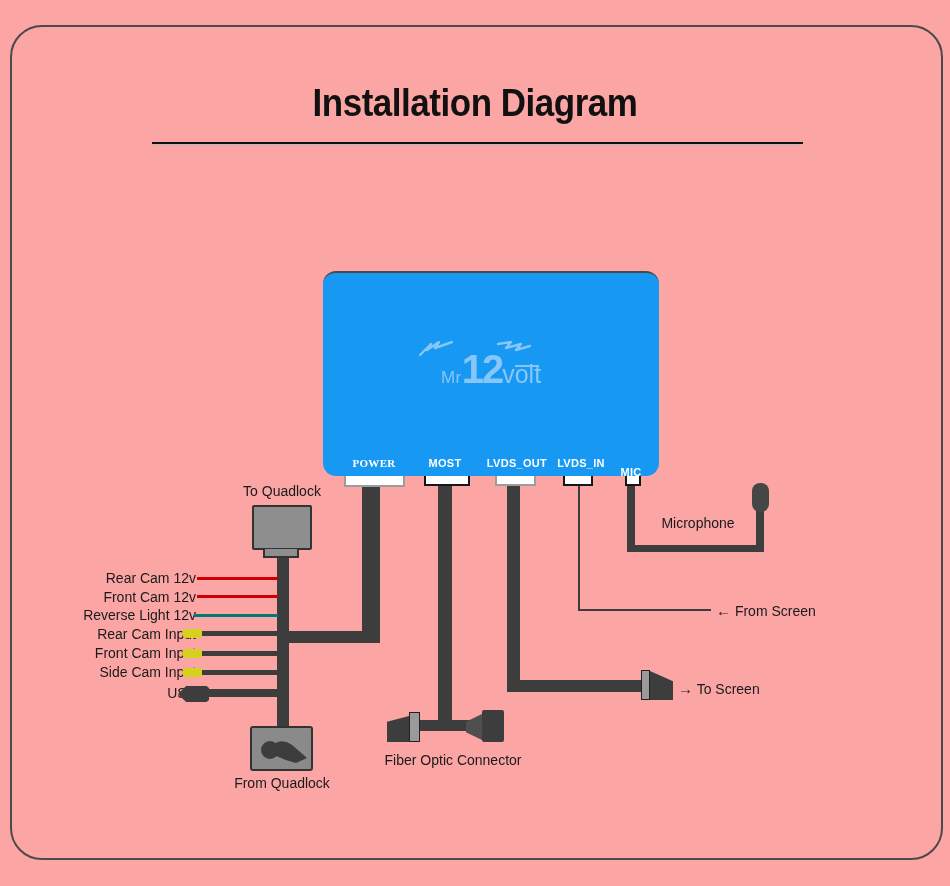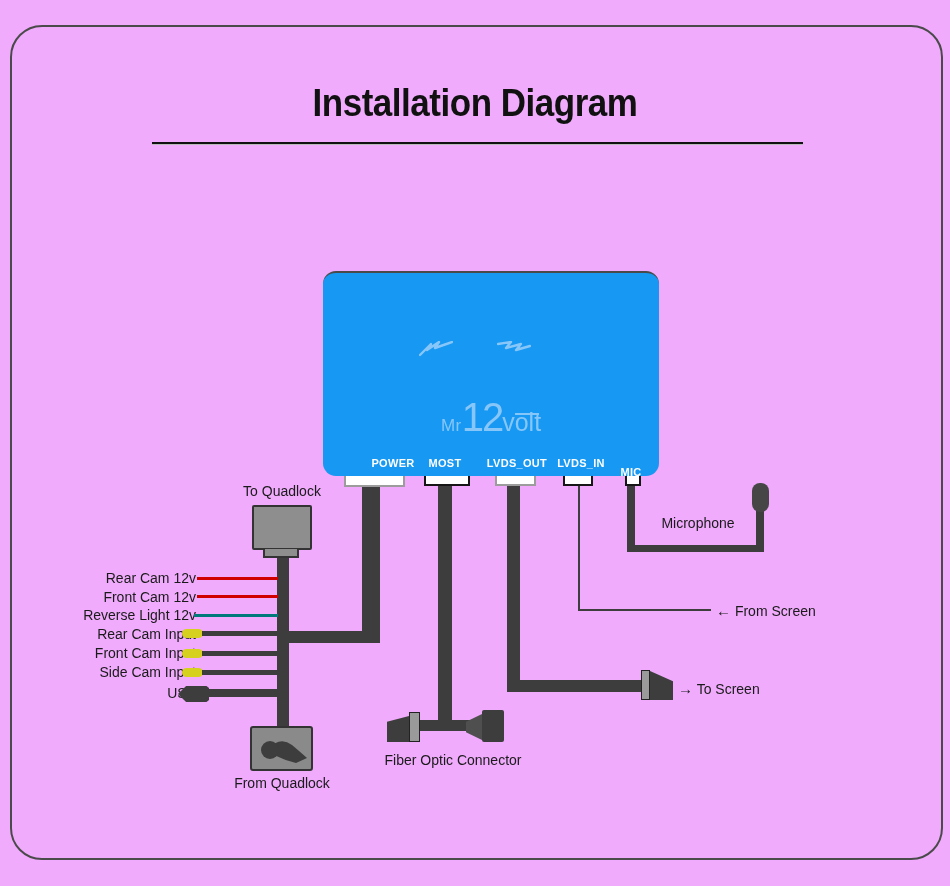--- a/index.html
+++ b/index.html
@@ -1,32 +1,32 @@
 <!DOCTYPE html>
 <html style="--device_blue: #1798F2; --logo_blue: #87C6F8; --wire: #3D3D3D; --power_12v: #D10000; --reverse_light: #00797B; --rca_yellow: #D5D11E; --connector_gray: #8E8E8E;"><head>
 <meta charset="utf-8">
 <style>
   html,body{margin:0;padding:0;background:#fff;}
   body{font-family:"Liberation Sans", sans-serif; color:#1a1a1a;}
-  .stage{position:relative;width:950px;height:886px;background:#f0abfc;overflow:hidden;}
+  .stage{position:relative;width:950px;height:886px;background:#fca5a5;overflow:hidden;}
   .frame{position:absolute;left:10px;top:25px;width:929px;height:831px;border:2px solid #4a4a4a;border-radius:32px;}
   
   .title{position:absolute;left:0;top:82px;width:950px;text-align:center;font-size:38px;font-weight:bold;letter-spacing:-0.5px;transform:scaleX(0.92);transform-origin:center;white-space:nowrap;color:#111;}
   .title-rule{position:absolute;left:152px;top:142px;width:651px;height:2px;background:#111;box-shadow:0 1px 0 #bbb;}
   .subtitle{position:absolute;left:0;top:154px;width:950px;text-align:center;font-size:28px;font-weight:normal;color:#111;white-space:nowrap;}
   
   .device{position:absolute;left:323px;top:271px;width:336px;height:205px;background:var(--device_blue,#1798F2);border-radius:13px;border-top:2px solid #4a4a4a;box-sizing:border-box;z-index:3;}
   .logo{position:absolute;left:0;top:78px;width:100%;display:flex;justify-content:center;align-items:baseline;color:var(--logo_blue,#87C6F8);}
   .logo .mr{font-size:17px;font-weight:normal;letter-spacing:0.5px;}
-  .logo .num{font-size:40px;font-weight:normal;letter-spacing:-2px;line-height:36px;margin-top:48px;}
+  .logo .num{font-size:40px;font-weight:bold;letter-spacing:-2px;line-height:36px;}
   .logo .volt{font-size:25px;font-weight:normal;letter-spacing:0px;position:relative;}
   .logo .volt .tbar{position:absolute;right:2px;top:5px;width:24px;height:2px;background:var(--logo_blue,#87C6F8);}
   .bolt{position:absolute;}
   .port-label{position:absolute;top:184px;transform:translateX(-50%);font-size:11px;font-weight:bold;color:#fff;letter-spacing:0.3px;white-space:nowrap;}
-  .pl-0{left:70px;} .pl-1{left:122px;} .pl-2{left:194px;} .pl-3{left:258px;} .pl-4{left:308px;margin-top:9px;}
+  .pl-0{left:51px;font-family:Liberation Serif, serif;} .pl-1{left:122px;} .pl-2{left:194px;} .pl-3{left:258px;} .pl-4{left:308px;margin-top:9px;}
   
   .port{position:absolute;background:#fff;box-sizing:border-box;z-index:2;}
   .port.light{border:2px solid #9c9c9c;}
   .port.dark{border:2px solid #161616;}
   .port-power{left:344px;top:470px;width:61px;height:17px;}
   .port-most{left:424px;top:470px;width:46px;height:16px;}
   .port-lvdsout{left:495px;top:470px;width:41px;height:16px;}
   .port-lvdsin{left:563px;top:470px;width:30px;height:16px;}
   .port-mic{left:625px;top:470px;width:16px;height:16px;}
   

